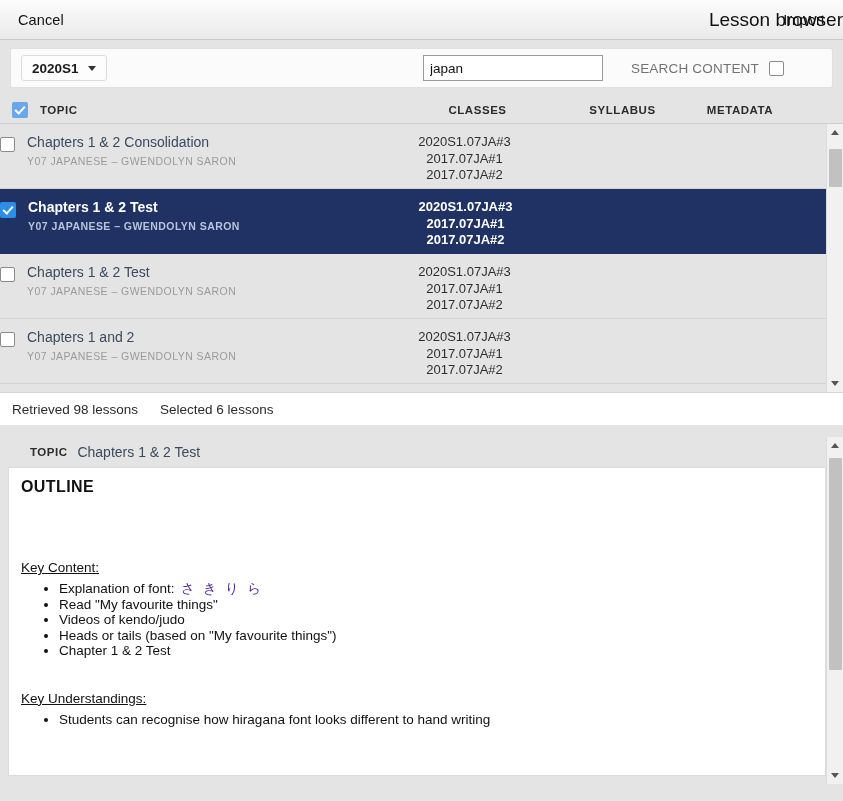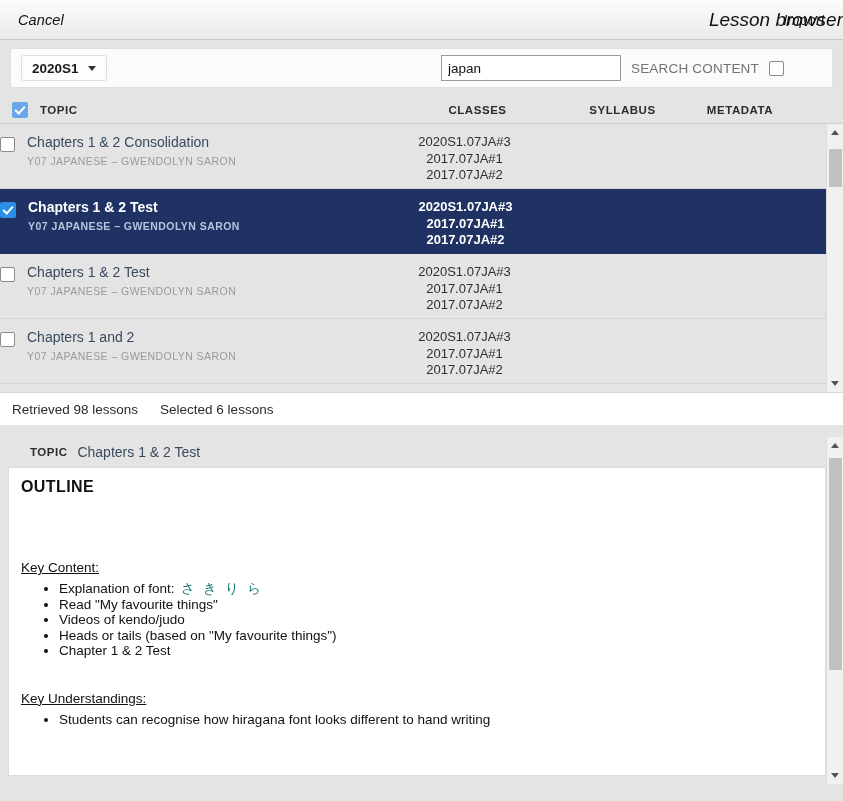--- a/index.html
+++ b/index.html
@@ -14,21 +14,20 @@
 
   
   .titlebar {
     position: relative;
     height: 40px;
     background: linear-gradient(to bottom, #fcfcfc 0%, #f2f2f2 55%, #e9e9e9 100%);
     border-bottom: 1px solid #c8c8c8;
     display: flex;
     align-items: center;
     padding: 0 18px;
-    font-style: italic;
   }
   .titlebar .nav-btn {
     font-size: 14.5px;
     color: #111;
     cursor: pointer;
     white-space: nowrap;
     letter-spacing: .1px;
   }
   .titlebar .spacer { flex: 1; }
   .titlebar .title {
@@ -46,21 +45,21 @@
     background: #e4e4e4;
   }
   .filterbar {
     background: #fbfbfb;
     border: 1px solid #e0e0e0;
     border-radius: 3px;
     height: 40px;
     display: flex;
     align-items: center;
     padding: 0 10px;
-    gap: 10px;
+    gap: 28px;
   }
   .dropdown {
     background: #fdfdfd;
     border: 1px solid #dcdcdc;
     border-radius: 3px;
     height: 26px;
     display: inline-flex;
     align-items: center;
     gap: 9px;
     padding: 0 10px;
@@ -319,21 +318,21 @@
     padding-left: 38px;
     list-style: disc;
   }
   .doc li {
     line-height: 15.5px;
     margin: 0;
     padding: 0;
     font-size: 13.5px;
     color: #111;
   }
-  .jp { font-family: "DejaVu Sans", sans-serif; letter-spacing: 2px; color: #0f766e; }
+  .jp { font-family: "DejaVu Sans", sans-serif; letter-spacing: 2px; color: #4c1d95; }
 </style>
 </head>
 <body>
 
 <div class="titlebar">
   <div class="nav-btn">Cancel</div>
   <div class="spacer"></div>
   <div class="title">Lesson browser</div>
   <div class="nav-btn">Import</div>
 </div>

